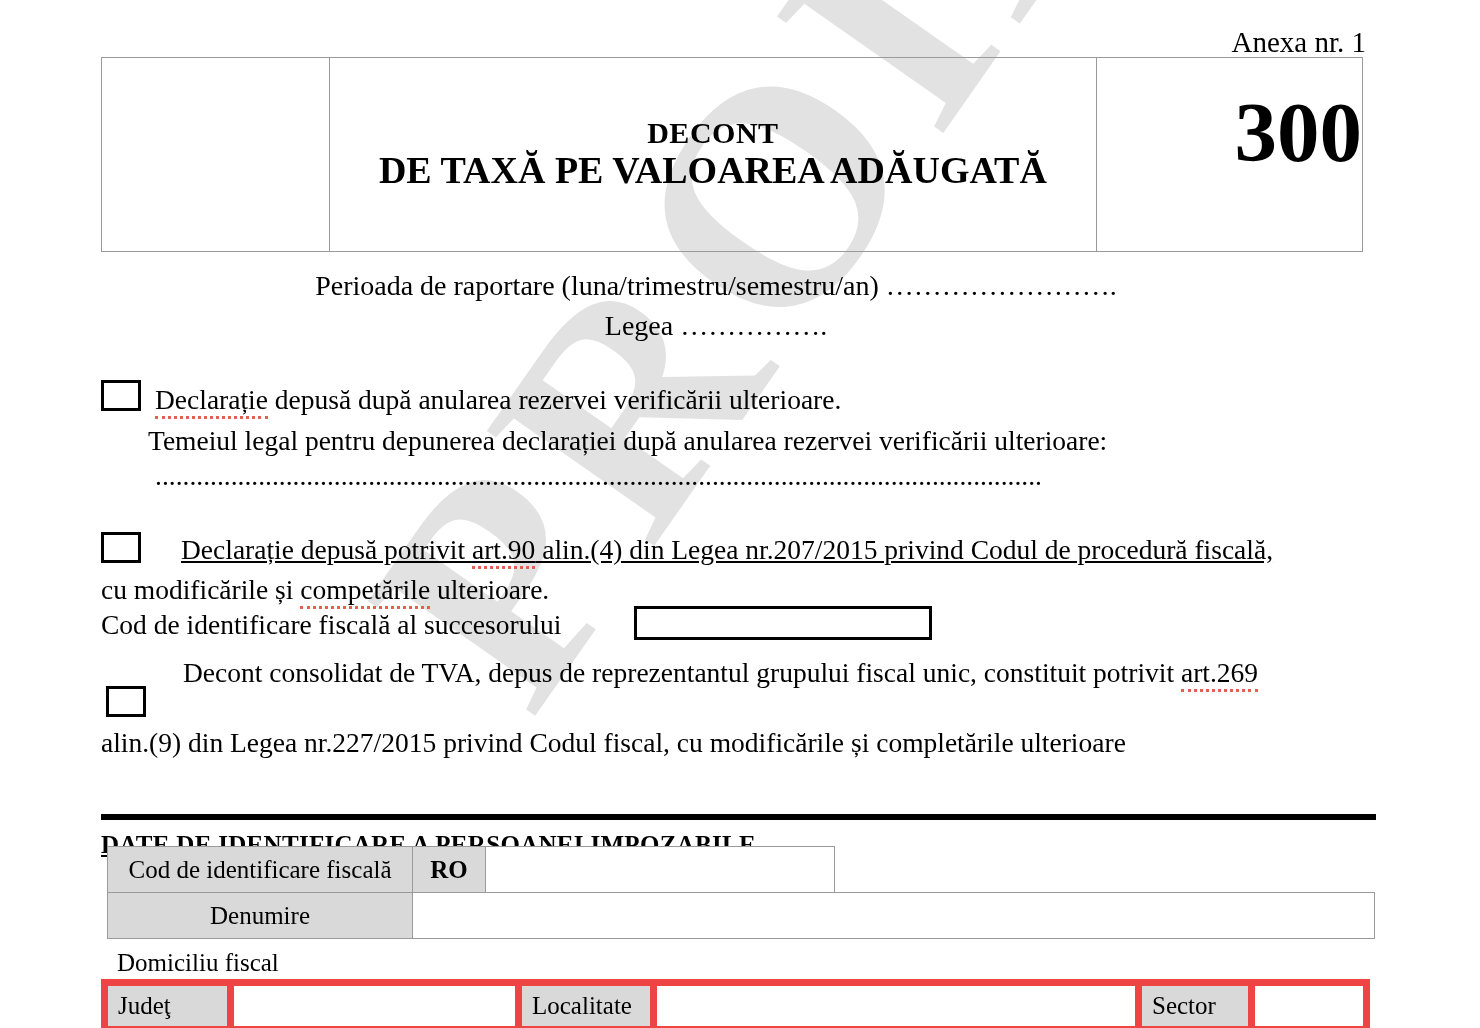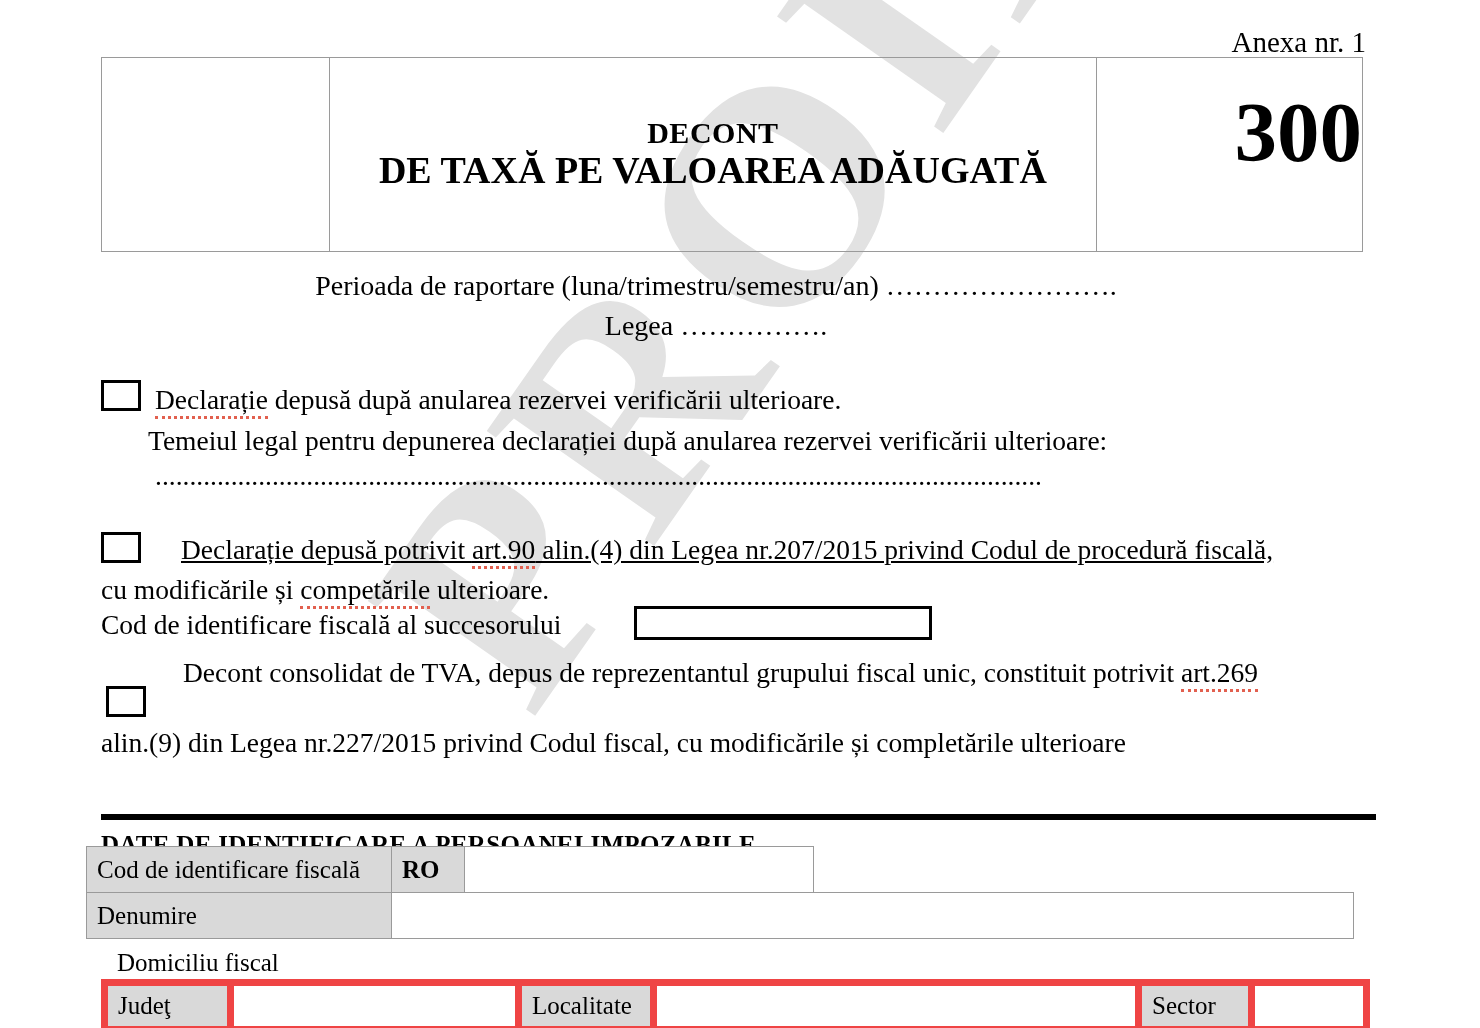--- a/index.html
+++ b/index.html
@@ -184,23 +184,24 @@
     left: 101px;
     top: 814px;
     width: 1275px;
     height: 6px;
     background: #000000;
   }
 
   
   .id-table {
     position: absolute;
-    left: 86px;
+    left: 107px;
     top: 846px;
     border-collapse: collapse;
+    text-align: center;
   }
   .id-table td {
     border: 1px solid #9a9a9a;
     height: 46px;
     font-size: 25px;
     padding: 0 10px;
     vertical-align: middle;
     background: #ffffff;
   }
   .id-table td.shaded { background: #d9d9d9; }

